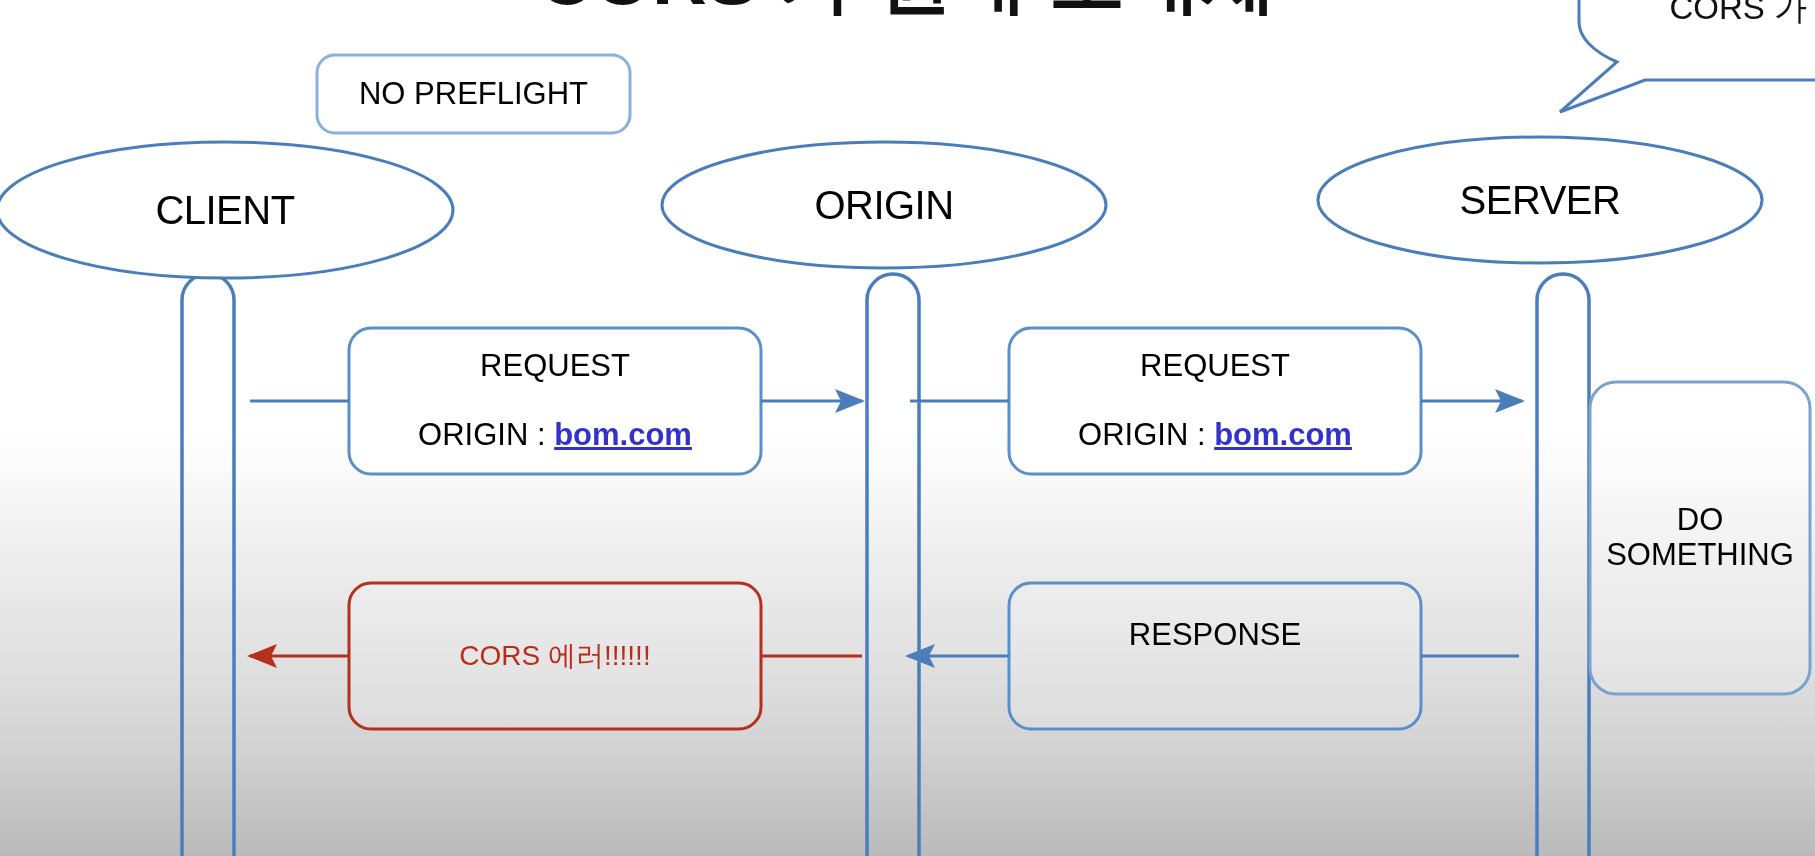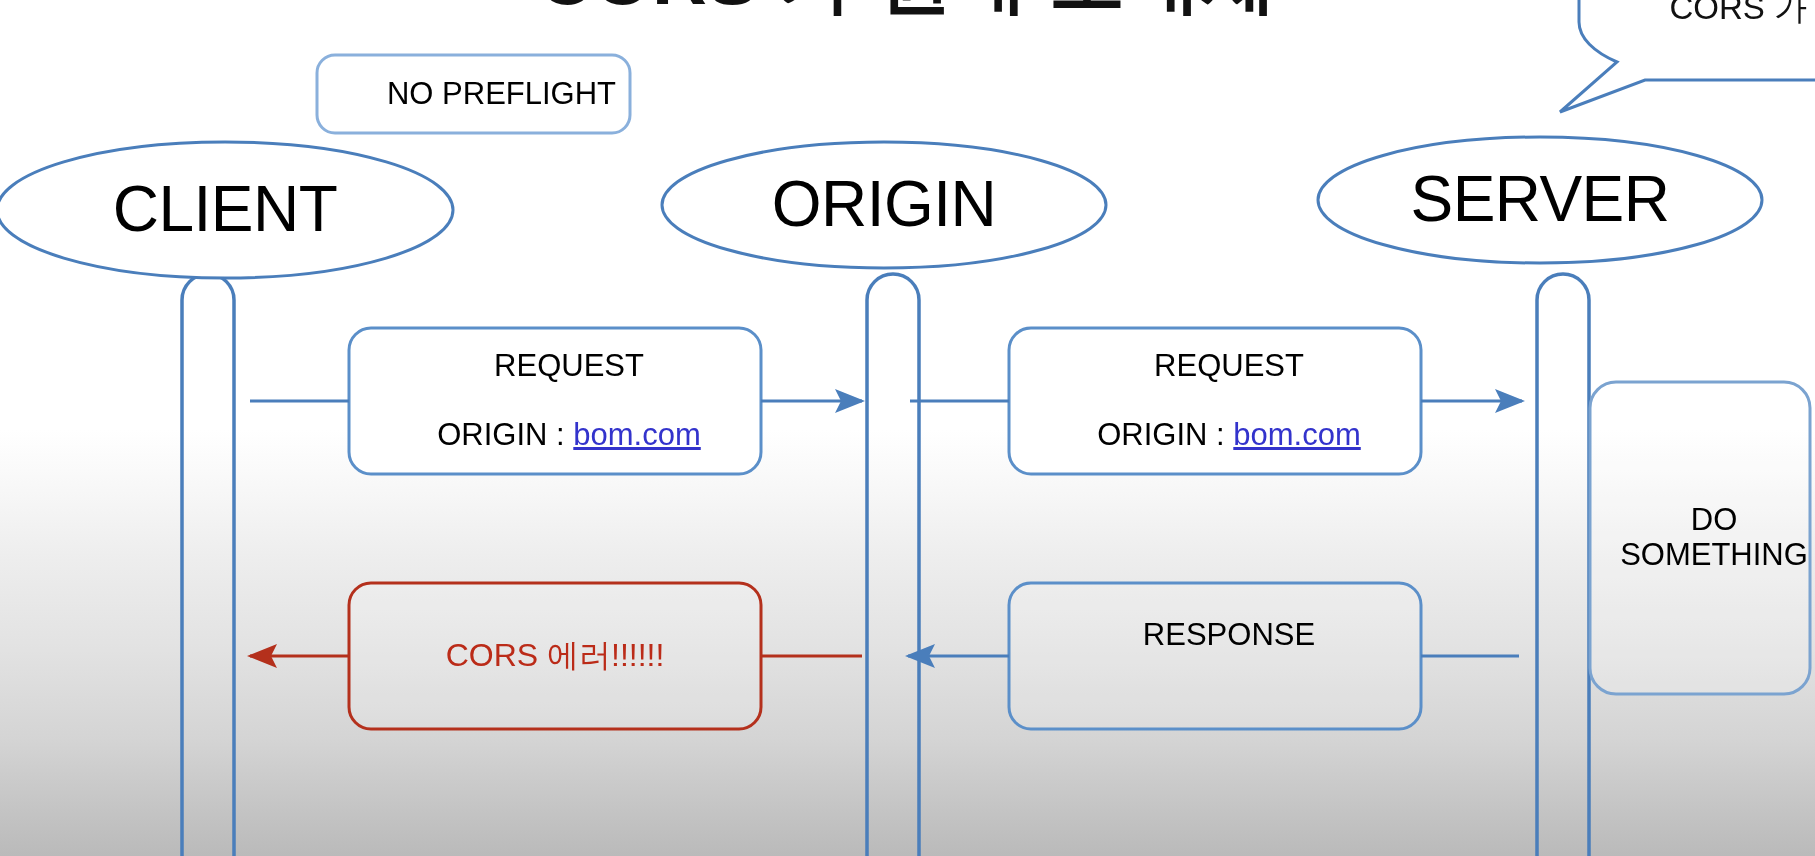--- a/index.html
+++ b/index.html
@@ -40,38 +40,38 @@
     display: flex;
     align-items: center;
     justify-content: center;
     text-align: center;
     color: #000000;
     line-height: 1.12;
     white-space: pre-line;
   }
 
   .ellipse-label {
-    font-size: 64px;
+    font-size: 40px;
     font-weight: 400;
     letter-spacing: -0.5px;
   }
 
   .box-label {
     font-size: 31px;
     font-weight: 400;
-    padding-left: 28px;
   }
 
   .link-text {
     color: #3333cc;
     text-decoration: underline;
+    font-weight: bold;
   }
 
   .err-label {
-    font-size: 32px;
+    font-size: 28px;
     color: #bb2b18;
     font-weight: 400;
   }
 
   .bubble-label {
     font-size: 33px;
     font-weight: 400;
     color: #111111;
   }
 

